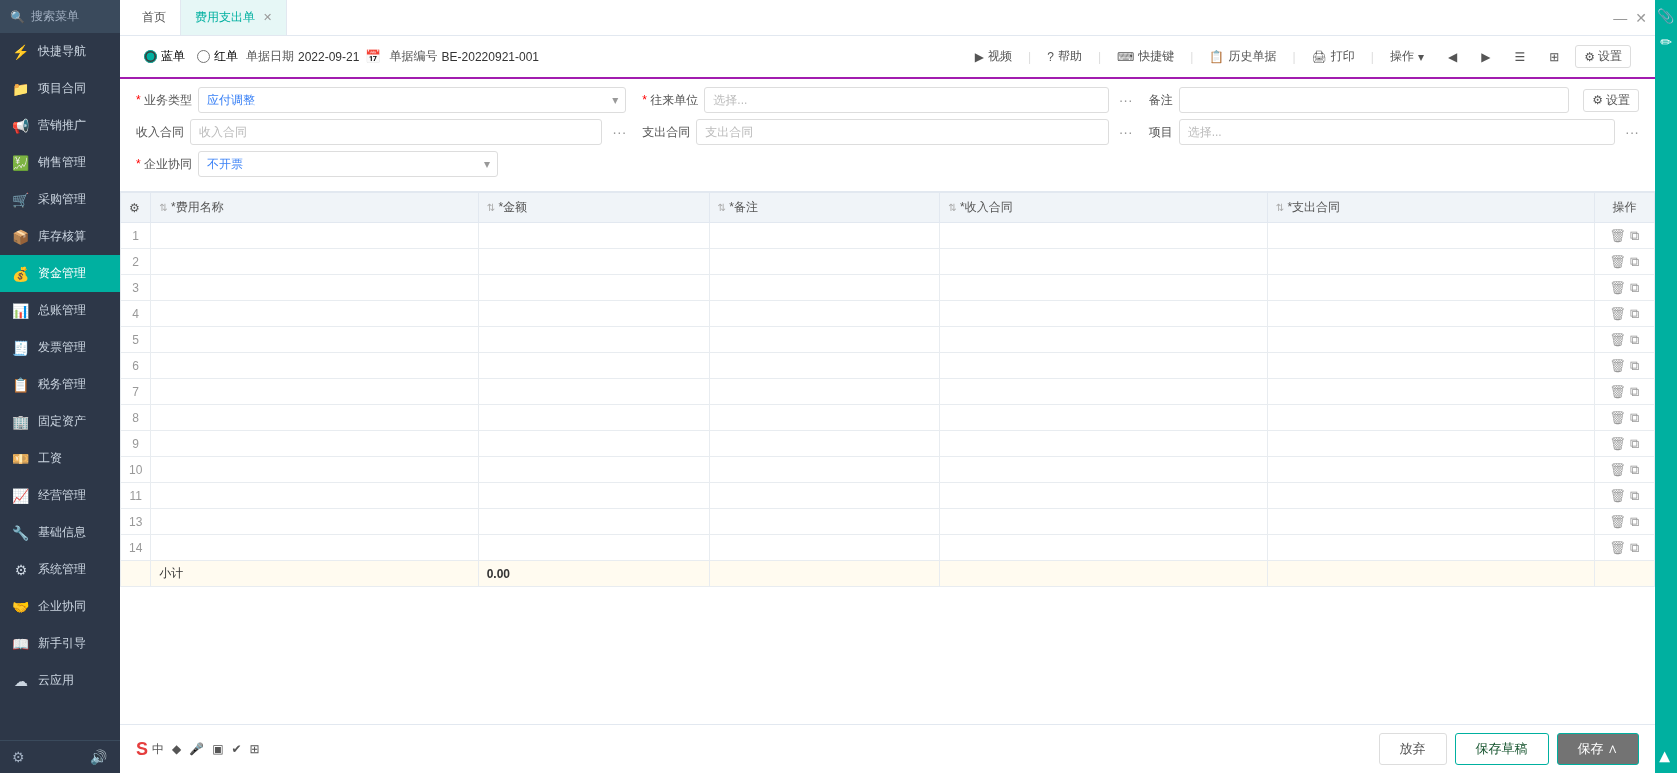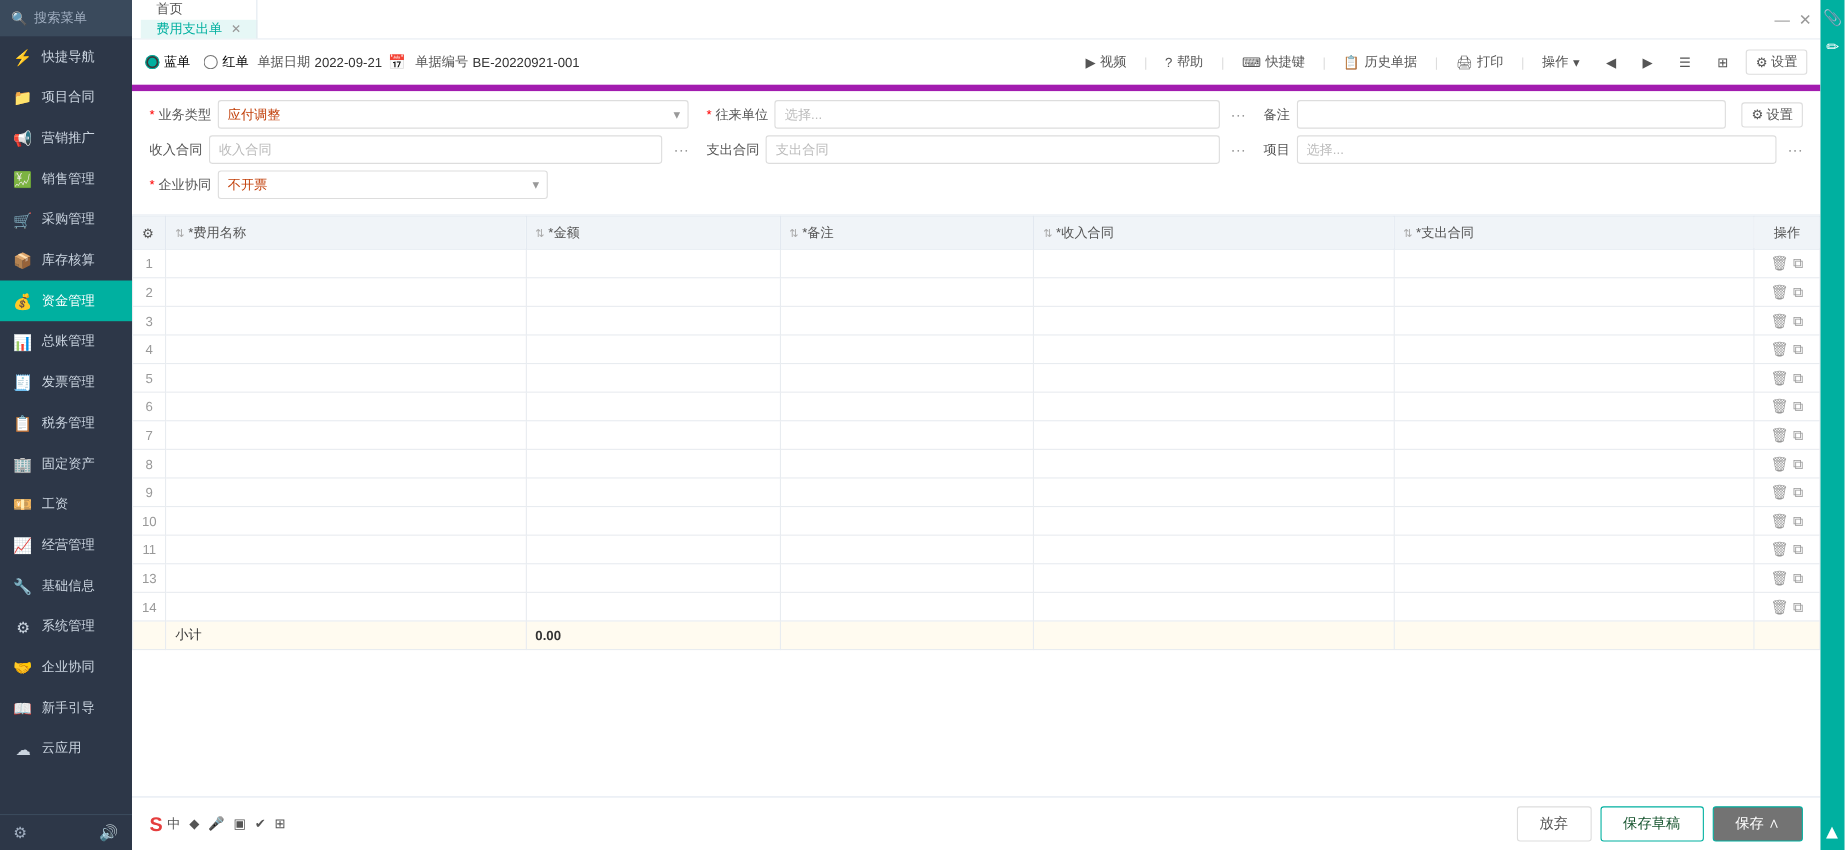--- a/index.html
+++ b/index.html
@@ -86,23 +86,23 @@
       align-items: center;
       gap: 8px;
     }
     .tab-window-controls span { cursor: pointer; color: #999; font-size: 14px; }
 
     
     .toolbar {
       display: flex;
       align-items: center;
       gap: 16px;
-      padding: 6px 12px;
+      padding: 6px 24px;
       background: #fff;
-      border-bottom: 6px solid #a21caf;
+      border-bottom: 2px solid #a21caf;
       flex-shrink: 0;
       flex-wrap: wrap;
     }
     .toolbar-left { display: flex; align-items: center; gap: 8px; flex: 1; }
     .toolbar-right { display: flex; align-items: center; gap: 8px; }
     .toolbar-btn {
       display: flex; align-items: center; gap: 4px;
       padding: 2px 8px; cursor: pointer; color: #555; font-size: 12px;
     }
 
@@ -139,21 +139,21 @@
       color: #0369a1;
       height: 26px;
     }
     .form-input::placeholder { color: #bbb; }
     .form-select {
       flex: 1;
       border: 1px solid #ddd;
       border-radius: 3px;
       padding: 3px 8px;
       font-size: 12px;
-      color: #c2410c;
+      color: #3b82f6;
       height: 26px;
       background: #fff;
       appearance: none;
       cursor: pointer;
     }
     .form-select-wrap {
       flex: 1;
       position: relative;
       display: flex;
       align-items: center;
@@ -336,21 +336,21 @@
     </div>
   <div class="sidebar-bottom">
     <span class="sidebar-bottom-icon">⚙</span>
     <span class="sidebar-bottom-icon">🔊</span>
   </div>
 </div>
 
 <div class="main">
 
   <div class="tab-bar">
-    <div id="tabs-container" style="display:flex;height:100%;flex-direction:column;">
+    <div id="tabs-container" style="display:flex;height:100%;">
         <div class="tab">
           <span>首页</span>
         </div>
         <div class="tab active">
           <span>费用支出单</span>
           <span class="close-icon">✕</span>
         </div>
       </div>
     <div class="tab-window-controls">
       <span>—</span>

